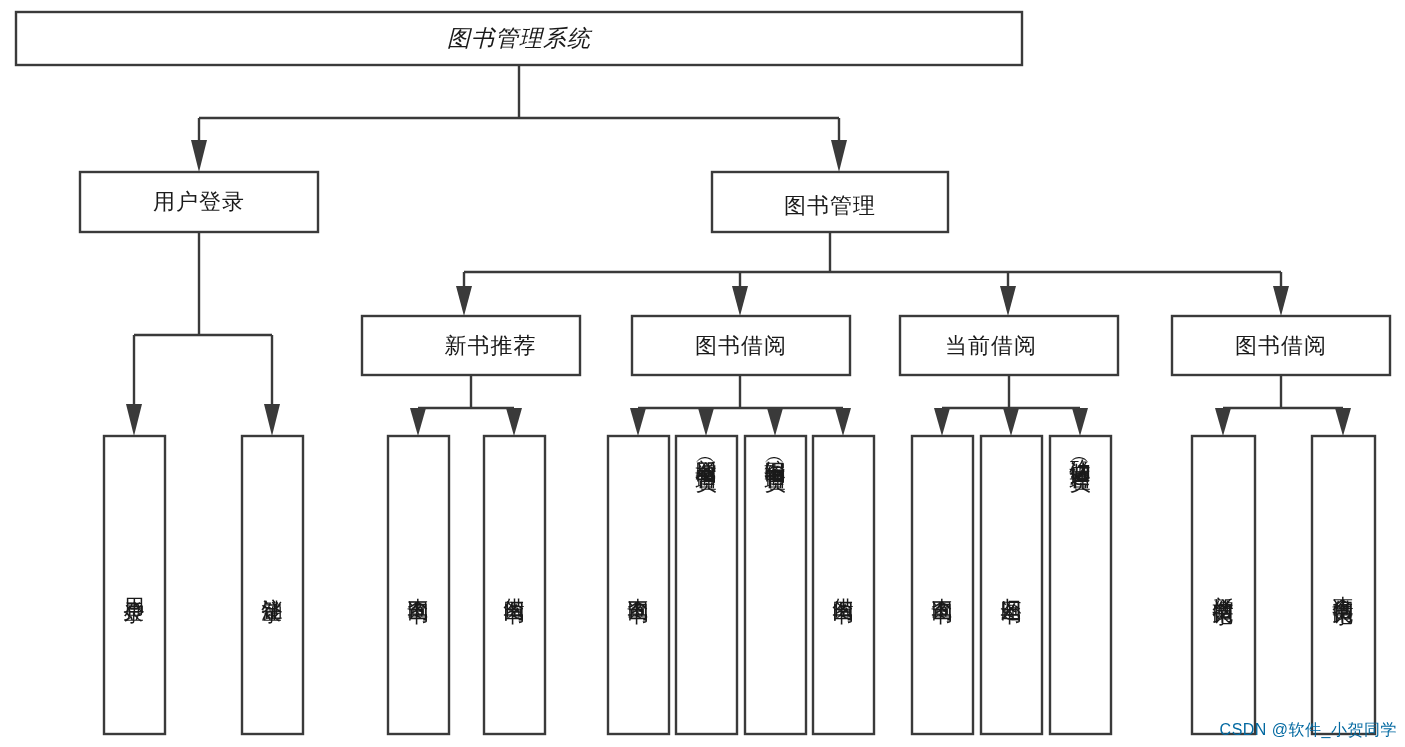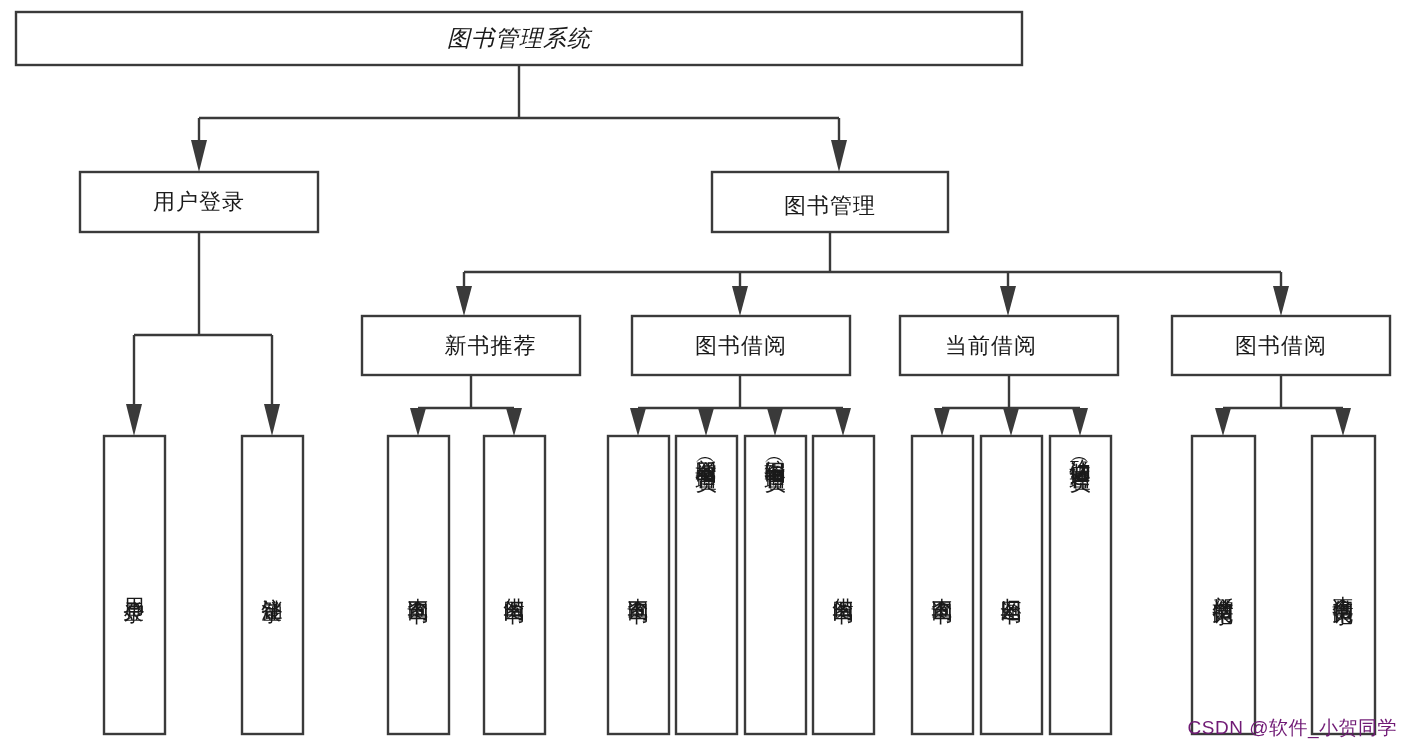--- a/index.html
+++ b/index.html
@@ -75,22 +75,22 @@
   }
   .title-text {
     font-size: 23px;
     font-style: italic;
   }
   #watermark {
     position: absolute;
     right: 8px;
     bottom: 6px;
     font-family: "Liberation Sans", "DejaVu Sans", sans-serif;
-    font-size: 19px;
-    color: #701a75;
+    font-size: 16px;
+    color: #0369a1;
     letter-spacing: 0.5px;
     white-space: nowrap;
     pointer-events: none;
   }
 </style>
 </head>
 <body>
 
 <div id="diagram-root">
 

